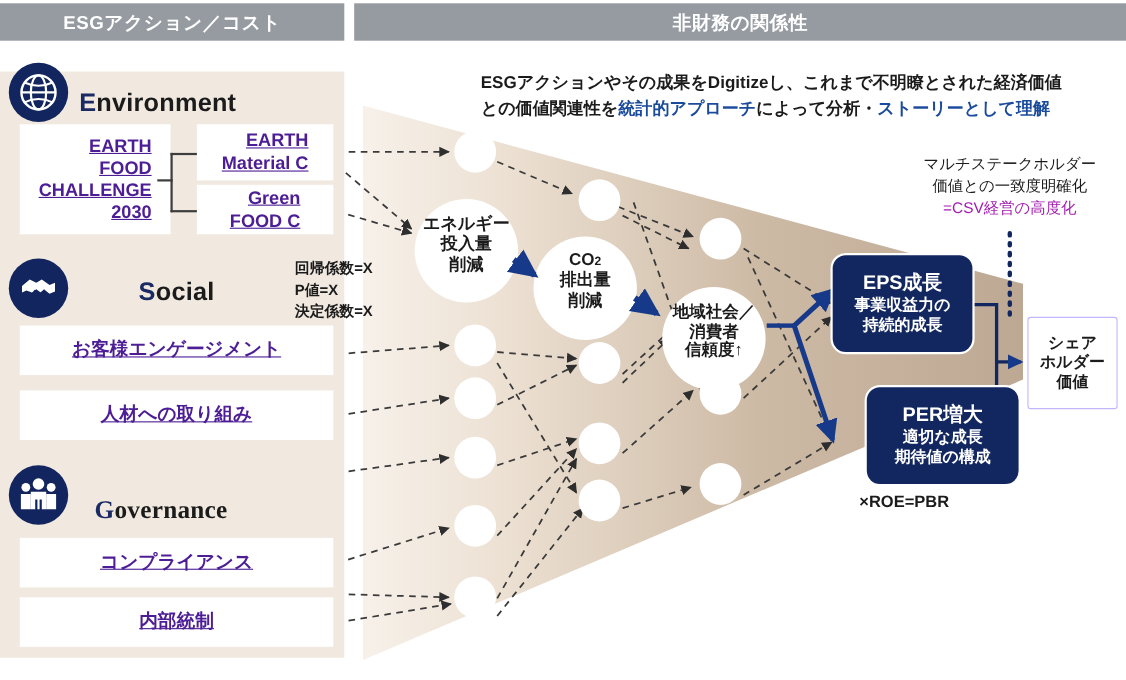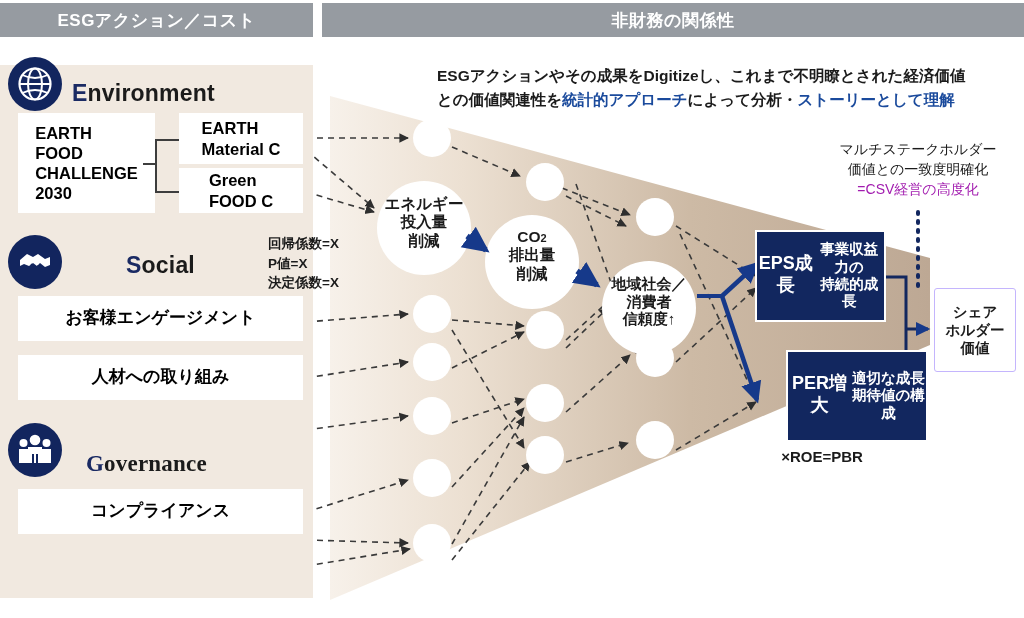--- a/index.html
+++ b/index.html
@@ -18,22 +18,22 @@
   #esg-panel{position:absolute;left:0;top:65px;width:313px;height:533px;
              background:#f1e9e0;}
   .esg-title{position:absolute;font-weight:bold;font-size:23px;color:#1b1b1b;
              letter-spacing:.2px;}
   .esg-title .cap{color:#1a2a63;}
   .circ-icon{position:absolute;width:54px;height:54px;border-radius:50%;
              background:#12255e;display:flex;align-items:center;
              justify-content:center;}
   .circ-icon svg{display:block;}
   .wbox{position:absolute;background:#ffffff;display:flex;align-items:center;
-        justify-content:center;text-align:left;line-height:1.22;
-        font-size:15.5px;color:#000000;}
+        justify-content:center;text-align:right;line-height:1.22;
+        font-size:15.5px;color:#4c1d95;text-decoration:underline;}
   .wbox.big{font-size:16.5px;font-weight:bold;}
   .wbox.mid{font-size:17px;font-weight:bold;}
 
   
   #bracket{position:absolute;border:2px solid #3d3d3d;border-right:none;
            background:transparent;}
   #bracket-stem{position:absolute;background:#3d3d3d;height:2px;}
 
   
   #stats{position:absolute;left:268px;top:234px;font-size:13.5px;
@@ -45,22 +45,22 @@
   #lead-text .hl{color:#1a4a9c;}
   #multi-note{position:absolute;left:812px;top:140px;width:212px;
               text-align:center;font-size:14px;line-height:1.42;
               color:#1b1b1b;font-weight:normal;}
   #multi-note .hl{color:#a21caf;}
   #roe-note{position:absolute;left:758px;top:448px;width:128px;
             text-align:center;font-size:15px;font-weight:bold;color:#1b1b1b;}
 
   
   .navybox{position:absolute;background:#12275f;color:#ffffff;text-align:center;
-           display:flex;flex-direction:row;align-items:center;
-           justify-content:center;line-height:1.2;box-shadow:0 0 0 2px #fff;}
+           display:flex;flex-direction:column;align-items:center;
+           justify-content:center;line-height:1.2;box-shadow:0 0 0 2px #fff;border-radius:12px;}
   .navybox .t1{font-size:18px;font-weight:bold;margin-bottom:2px;}
   .navybox .t2{font-size:14.5px;font-weight:bold;}
   #shareholder{position:absolute;left:934px;top:288px;width:80px;height:82px;
                border:1px solid #c4b5fd;background:#fff;color:#1b1b1b;
                display:flex;align-items:center;justify-content:center;
                text-align:center;font-size:14.5px;font-weight:bold;line-height:1.25;
                border-radius:3px;}
 
   
   .nodelbl{position:absolute;text-align:center;font-weight:bold;color:#1b1b1b;
@@ -231,20 +231,22 @@
       <circle cx="6.5" cy="10" r="4" fill="#fff"></circle>
       <path d="M2 16 h9 v14 h-9 z" fill="#fff"></path>
       <circle cx="29.5" cy="10" r="4" fill="#fff"></circle>
       <path d="M25 16 h9 v14 h-9 z" fill="#fff"></path>
     </svg>
   </div>
   <div class="esg-title" style="left:86px;top:451px;font-family:Liberation Serif, serif;"><span class="cap">G</span>overnance</div>
 
   <div class="wbox mid" style="left:18px;top:489px;width:285px;height:45px;">
     コンプライアンス</div>
+  <div class="wbox mid" style="left:18px;top:543px;width:285px;height:45px;">
+    内部統制</div>
 
   <div id="stats">
     <div>回帰係数=X</div>
     <div>P値=X</div>
     <div>決定係数=X</div>
   </div>
 
   <div id="lead-text">
     <span>ESGアクションやその成果をDigitizeし、これまで不明瞭とされた経済価値</span><br>
     <span>との価値関連性を</span><span class="hl">統計的アプローチ</span><span>によって分析・</span><span class="hl">ストーリーとして理解</span>

